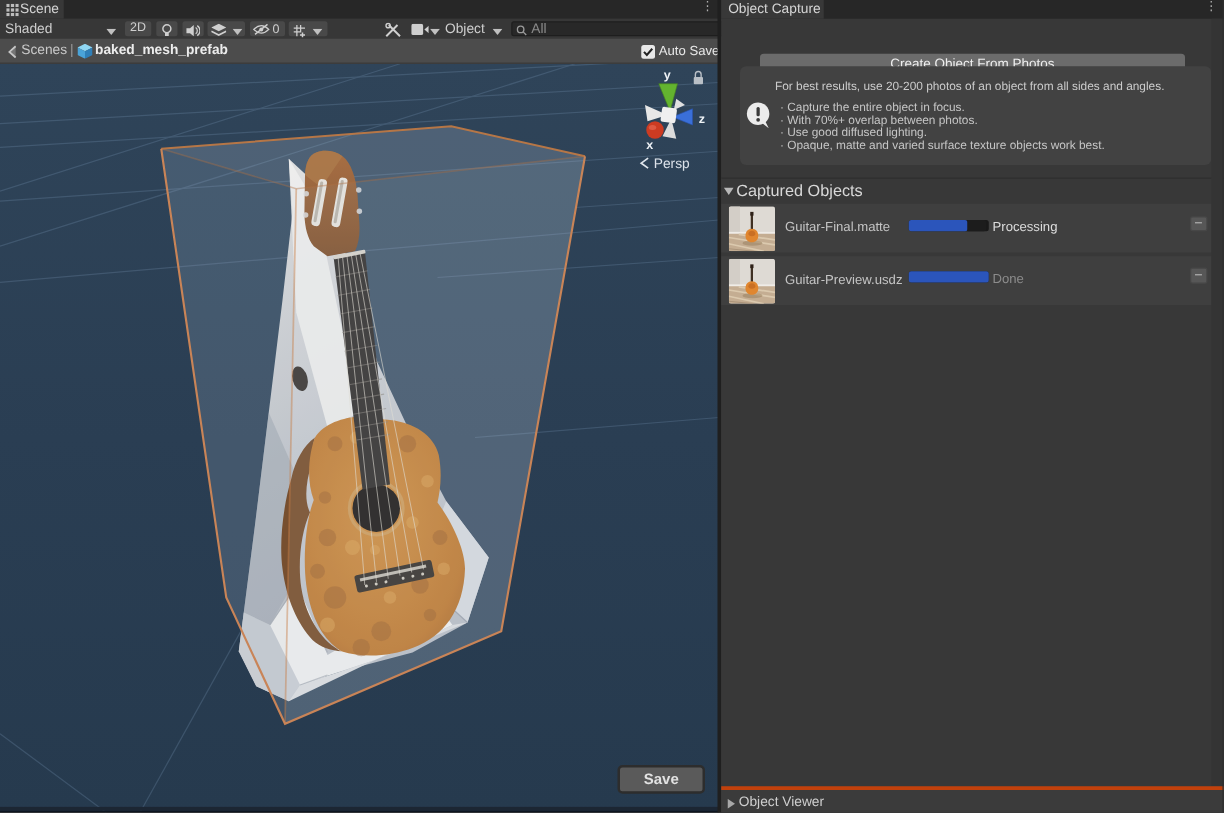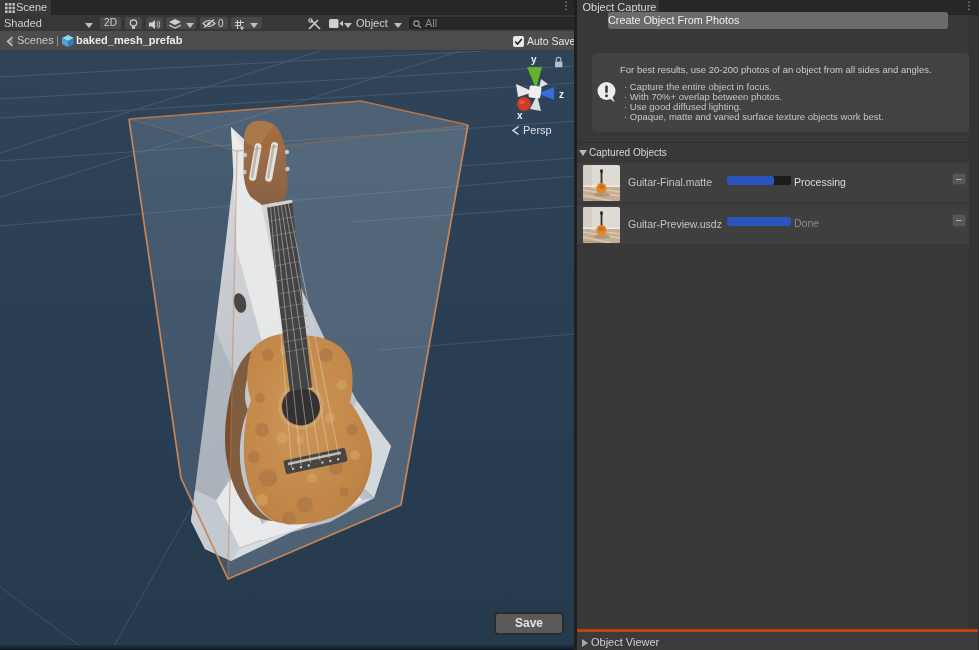--- a/index.html
+++ b/index.html
@@ -22,28 +22,28 @@
   #hint { left:0px; top:620px; width:567px; white-space:nowrap; text-align:center; color:#ccd1d7; font-size:10.2px; }
   #save { left:494px; top:612px; width:70px; height:23px; background:#5a5a5a;
     border:2px solid #2d2d2d; border-radius:4px; color:#e2e2e2; font-size:12px; font-weight:bold;
     text-align:center; line-height:19px; }
   
   #divider { left:574px; top:0; width:3px; height:650px; background:#1f1f1f; }
   #rpanel { left:577px; top:0; width:402px; height:650px; background:#383838; }
   #rtabs { left:0; top:0; width:402px; height:15px; background:#272727; }
   #rtab { left:0; top:0; width:82px; height:15px; background:#383838; color:#d6d6d6;
      font-size:11px; line-height:15px; text-indent:5.5px; }
-  #createbtn { left:31px; top:12px; width:340px; height:17px; background:#6b6b6b; border-radius:3px;
-     color:#efefef; font-size:10.8px; text-align:left; line-height:17px; }
+  #createbtn { left:31px; top:43px; width:340px; height:17px; background:#6b6b6b; border-radius:3px;
+     color:#efefef; font-size:10.8px; text-align:center; line-height:17px; }
   #infobox { left:15px; top:53px; width:377px; height:79px; background:#424242; border-radius:5px;
      color:#cccccc; font-size:9.5px; }
   #infobox .l1 { position:absolute; left:28px; top:11px; white-space:nowrap; }
   #infobox .bl { position:absolute; left:32px; line-height:9.9px; top:29px; color:#c6c6c6; white-space:nowrap; }
   #cohdr { left:0; top:142px; width:402px; height:20px; background:#383838;
-     border-top:1px solid #2e2e2e; color:#d8d8d8; font-size:10px; line-height:20px; }
+     border-top:1px solid #2e2e2e; color:#d8d8d8; font-size:13px; line-height:20px; }
   .row { position:absolute; left:0px; width:402px; height:39px; background:#3f3f3f; }
   .thumb { position:absolute; left:6px; top:2px; width:37px; height:36px; border-radius:2px; overflow:hidden; }
   .rname { position:absolute; left:51px; top:13px; font-size:10.5px; color:#c4c4c4; }
   .ptrack { position:absolute; left:150px; top:13px; width:64px; height:9px; background:#191919; border-radius:2px; }
   .pfill { position:absolute; left:0px; top:0px; height:9px; background:#2b55bb; border-radius:2px; }
   .pstat { position:absolute; left:217px; top:13px; font-size:10.5px; }
   .mbtn { position:absolute; left:375px; top:9.5px; width:13.5px; height:12.5px; background:#575757; border:1px solid #474747;
      border-radius:2px; color:#cccccc; font-size:10px; line-height:10px; text-align:center; }
   #ovbar { left:0px; top:629px; width:402px; height:21px; background:#3b3b3b; border-top:3px solid #c2410c;
      color:#cfcfcf; font-size:11px; line-height:20px; }

